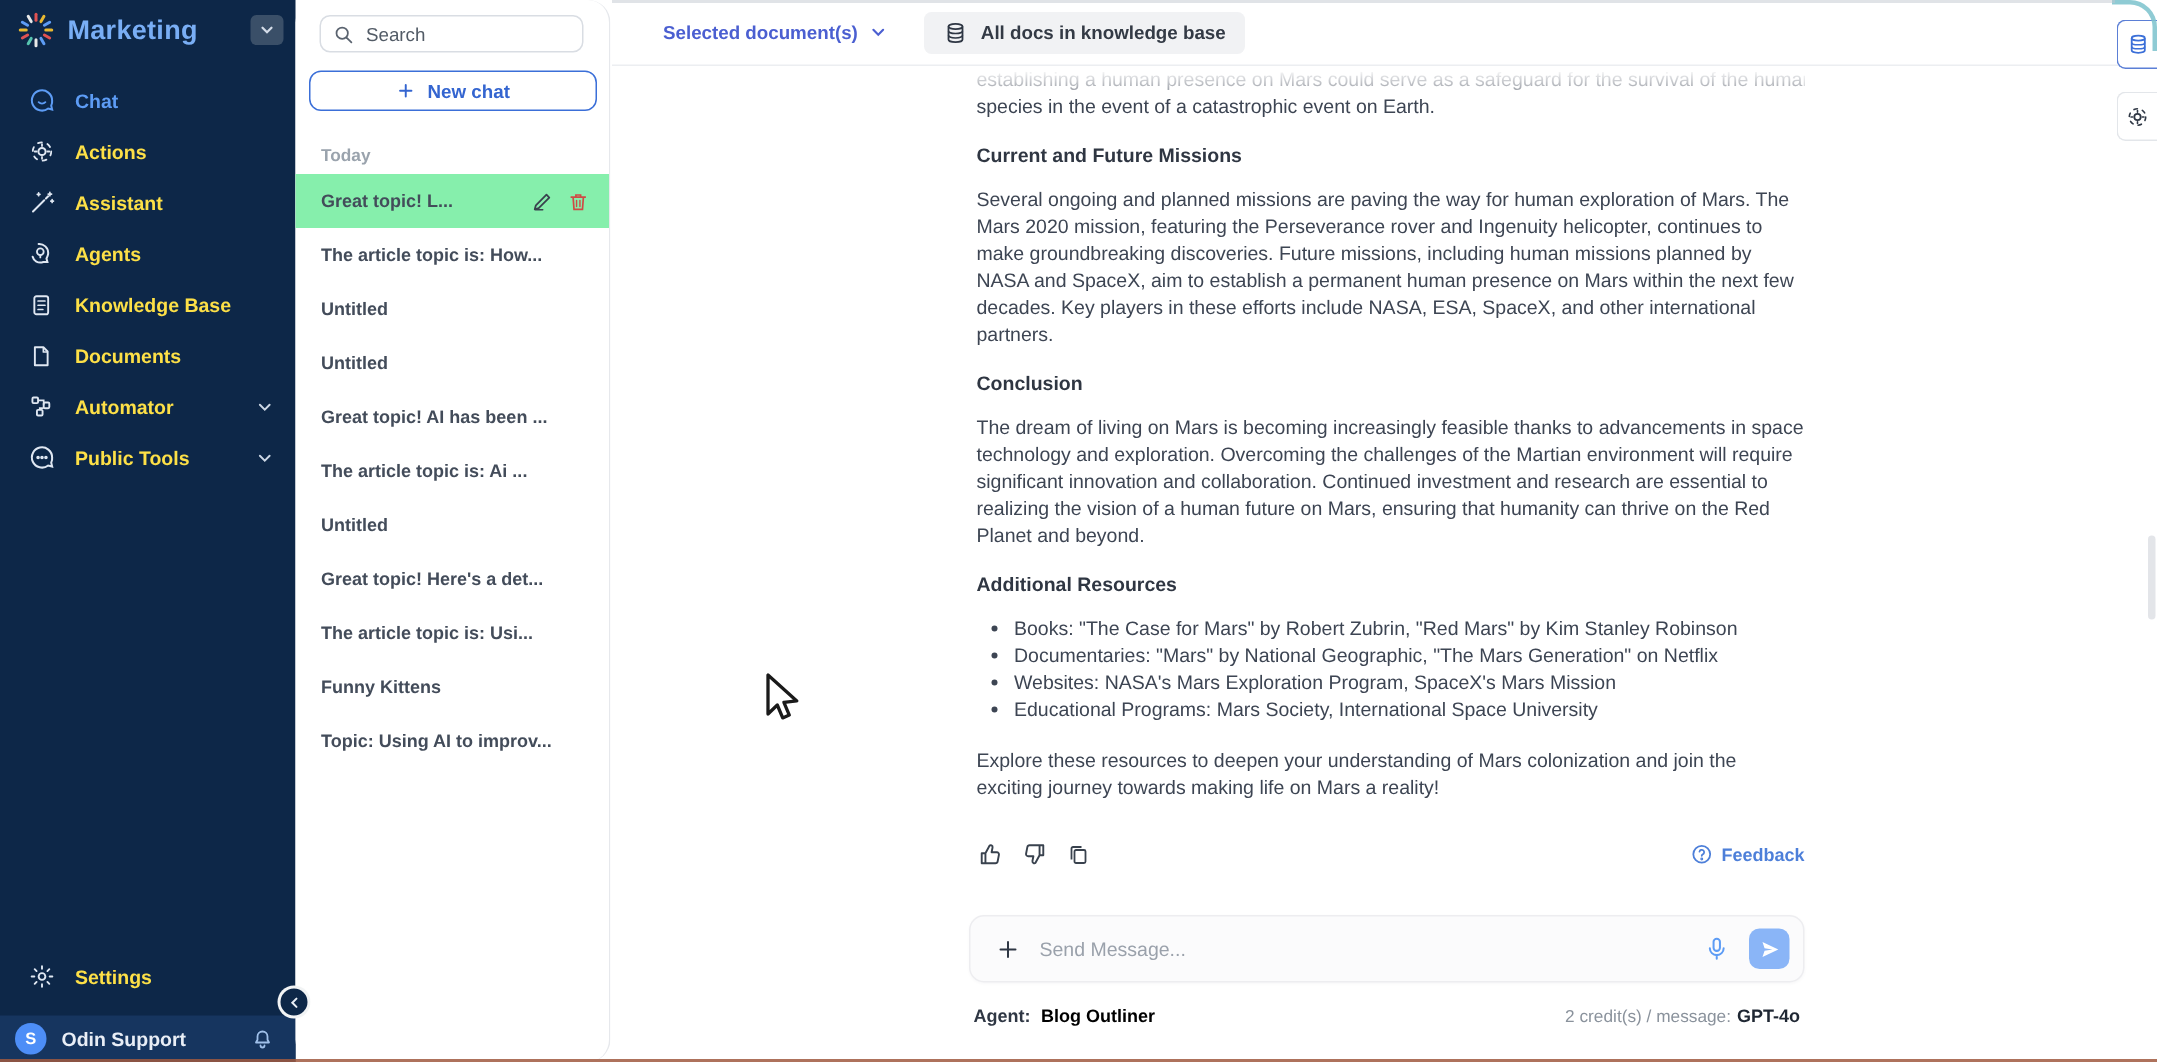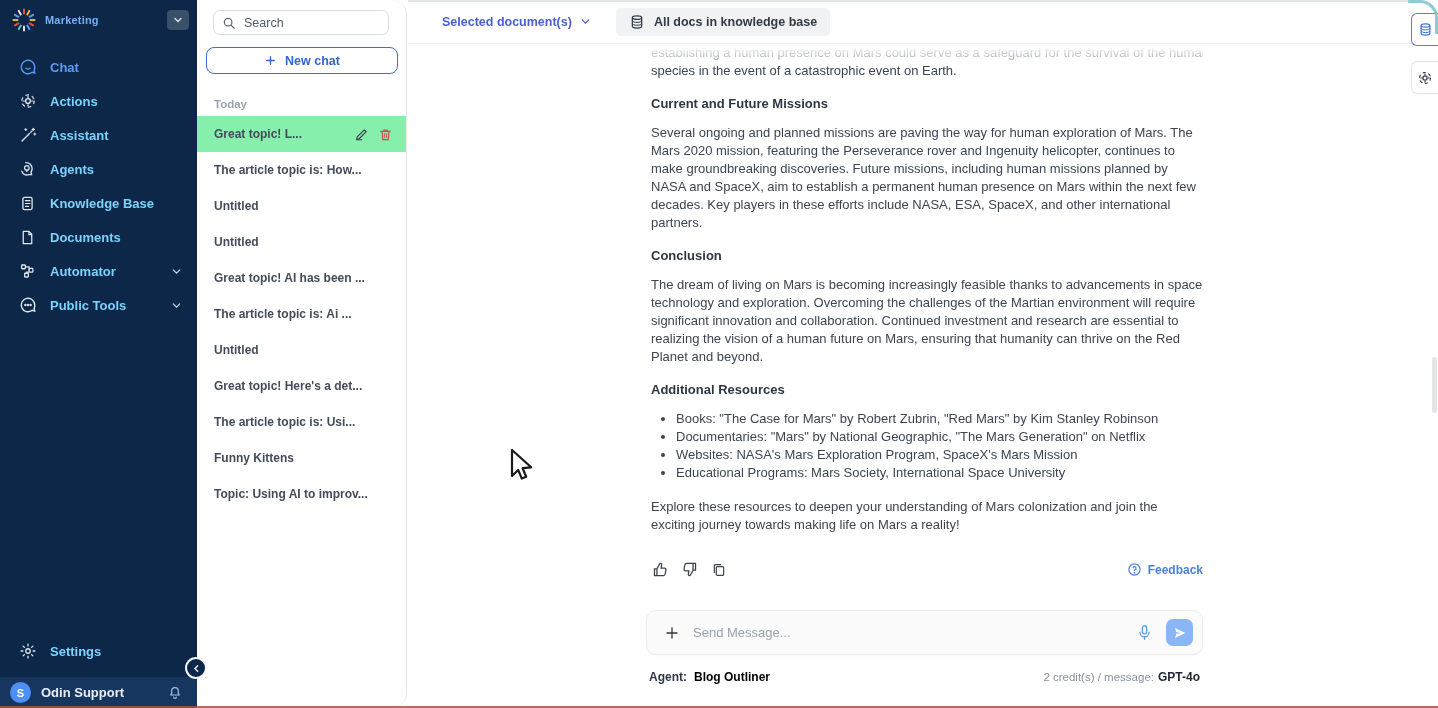--- a/index.html
+++ b/index.html
@@ -2,24 +2,24 @@
 <html><head>
 <meta charset="utf-8">
 <style>
   * { margin:0; padding:0; box-sizing:border-box; }
   html,body { width:1438px; height:708px; overflow:hidden; font-family:"Liberation Sans", sans-serif; background:#fff; }
   .app { position:relative; width:1438px; height:708px; background:#fff; }
 
   
   .sidebar { position:absolute; left:0; top:0; width:197px; height:708px; background:#0d2748; color:#e9eef6; }
   .workspace { display:flex; align-items:center; gap:9px; padding:8px 8px 8px 12px; }
-  .ws-label { color:#79aef5; font-size:11px; font-weight:700; letter-spacing:.2px; flex:1; }
+  .ws-label { color:#79aef5; font-size:18px; font-weight:700; letter-spacing:.2px; flex:1; }
   .ws-dd { width:22px; height:20px; border:none; border-radius:4px; background:#3a4f68; display:flex; align-items:center; justify-content:center; cursor:pointer; }
   .nav { margin-top:10px; }
-  .nav-item { display:flex; align-items:center; gap:13px; height:34px; padding:0 14px 0 18px; font-size:13px; font-weight:700; color:#7dd3fc; cursor:pointer; }
+  .nav-item { display:flex; align-items:center; gap:13px; height:34px; padding:0 14px 0 18px; font-size:13px; font-weight:700; color:#fde047; cursor:pointer; }
   .nav-item .nav-ic { width:19px; height:19px; display:flex; align-items:center; justify-content:center; color:#dfe7f2; flex:0 0 auto; }
   .nav-item.active, .nav-item.active .nav-ic { color:#5d9cf5; }
   .nav-chev { margin-left:auto; color:#cbd6e4; display:flex; }
   .settings-item { position:absolute; left:0; bottom:40px; width:197px; }
   .support { position:absolute; left:0; bottom:0; width:197px; height:31px; background:#16355f; display:flex; align-items:center; gap:10px; padding:0 14px 0 10px; font-size:13px; font-weight:700; cursor:pointer; }
   .avatar { width:21px; height:21px; border-radius:50%; background:#4d8ef7; color:#fff; font-size:11px; font-weight:700; display:flex; align-items:center; justify-content:center; }
   .support-label { flex:1; }
   .collapse-btn { position:absolute; left:185px; top:657px; width:22px; height:22px; border-radius:50%; background:#0d2748; border:2px solid rgba(255,255,255,.95); color:#e9eef6; display:flex; align-items:center; justify-content:center; cursor:pointer; z-index:30; }
 
   

